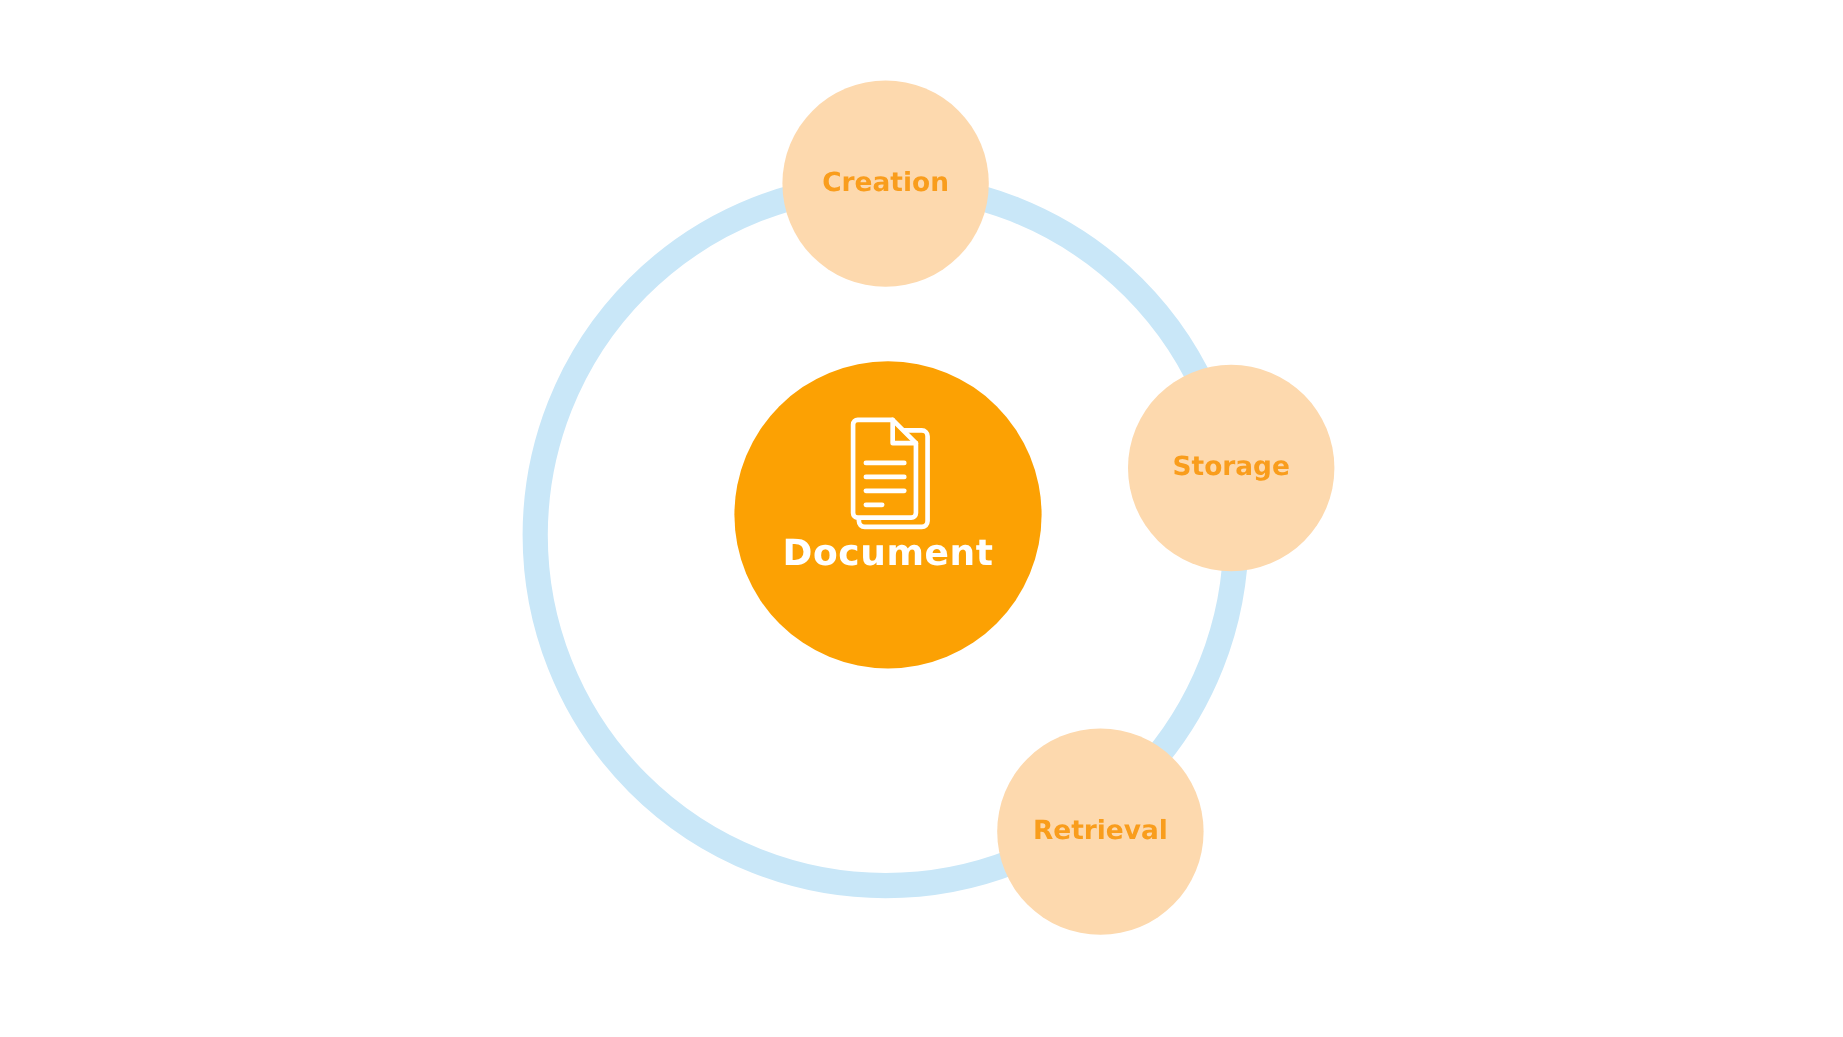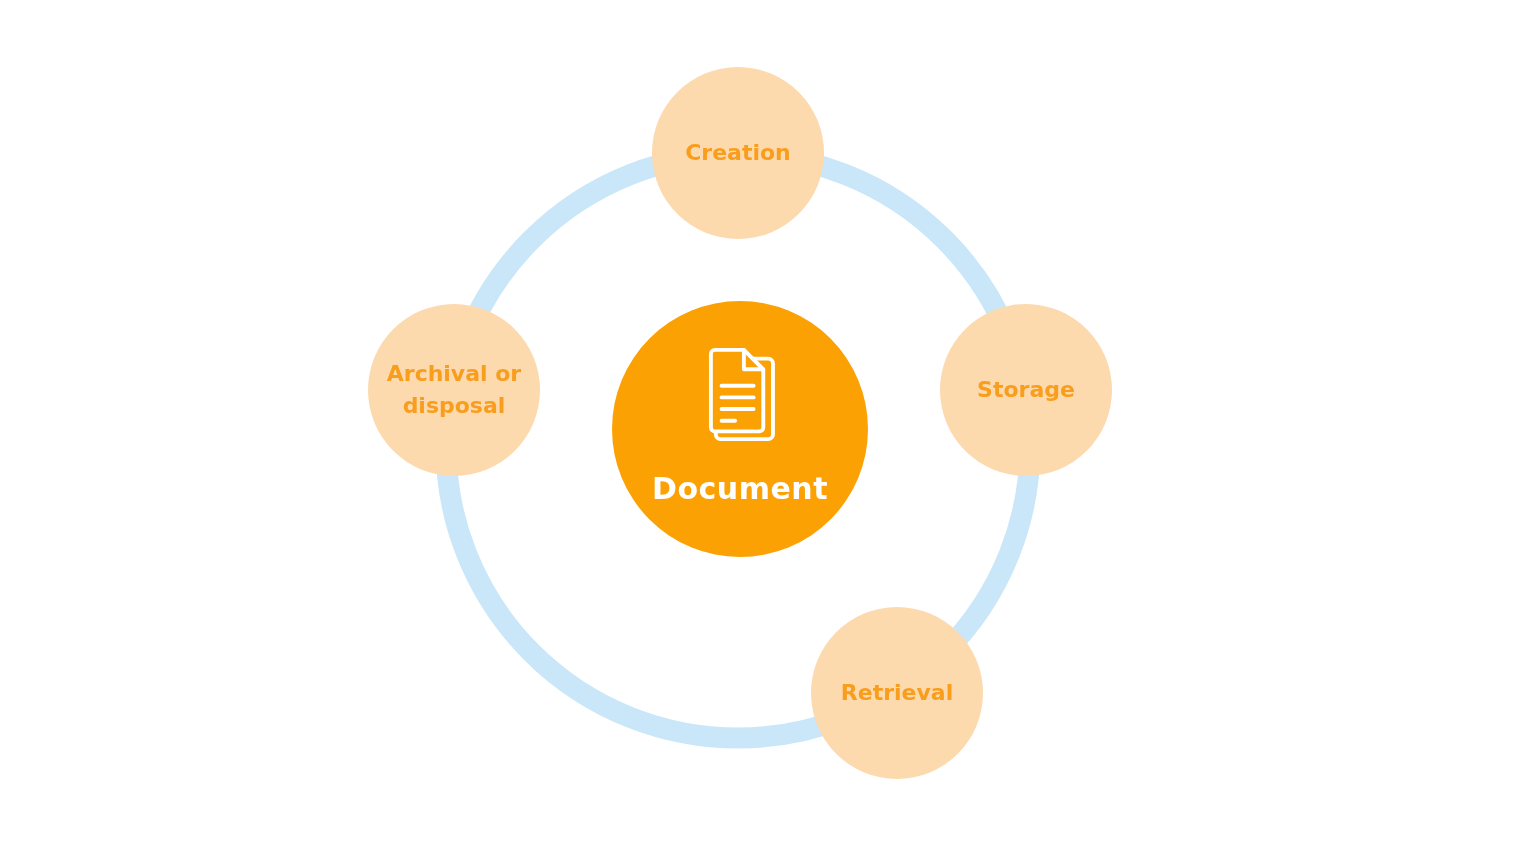--- a/index.html
+++ b/index.html
@@ -37,21 +37,21 @@
     align-items: center;
     justify-content: center;
     text-align: center;
     color: var(--node-text, #F99D1C);
     font-weight: 700;
     font-size: 22px;
     line-height: 1.45;
   }
   .node-creation     { left: 652px; top:  67px; }
   .node-storage      { left: 940px; top: 304px; }
-  .node-retrieval    { left: 811px; top: 607px; }
+  .node-retrieval    { left: 831px; top: 607px; }
   .node-distribution { left: 494px; top: 607px; }
   .node-archival     { left: 368px; top: 304px; }
   .node-archival .node-label { max-width: 140px; }
 
   .center-circle {
     position: absolute;
     left: 612px;
     top: 301px;
     width: 256px;
     height: 256px;
@@ -78,21 +78,21 @@
   }
   .doc-icon .pg-front {
     fill: var(--center-fill, #FCA103);
   }
   .doc-icon .ln {
     stroke: #ffffff;
     stroke-width: 4;
     stroke-linecap: round;
   }
   .center-label {
-    margin-top: 28px;
+    margin-top: 1px;
     color: var(--center-text, #ffffff);
     font-weight: 700;
     font-size: 30px;
     letter-spacing: 0.5px;
   }
 </style>
 </head>
 <body>
 
 <div class="canvas">
@@ -120,17 +120,14 @@
 
   <div class="node node-storage">
     <span class="node-label">Storage</span>
   </div>
 
   <div class="node node-retrieval">
     <span class="node-label">Retrieval</span>
   </div>
 
 
-  <div class="node node-archival">
-    <span class="node-label">Archival or disposal</span>
-  </div>
 
 </div>
 
 </body></html>

